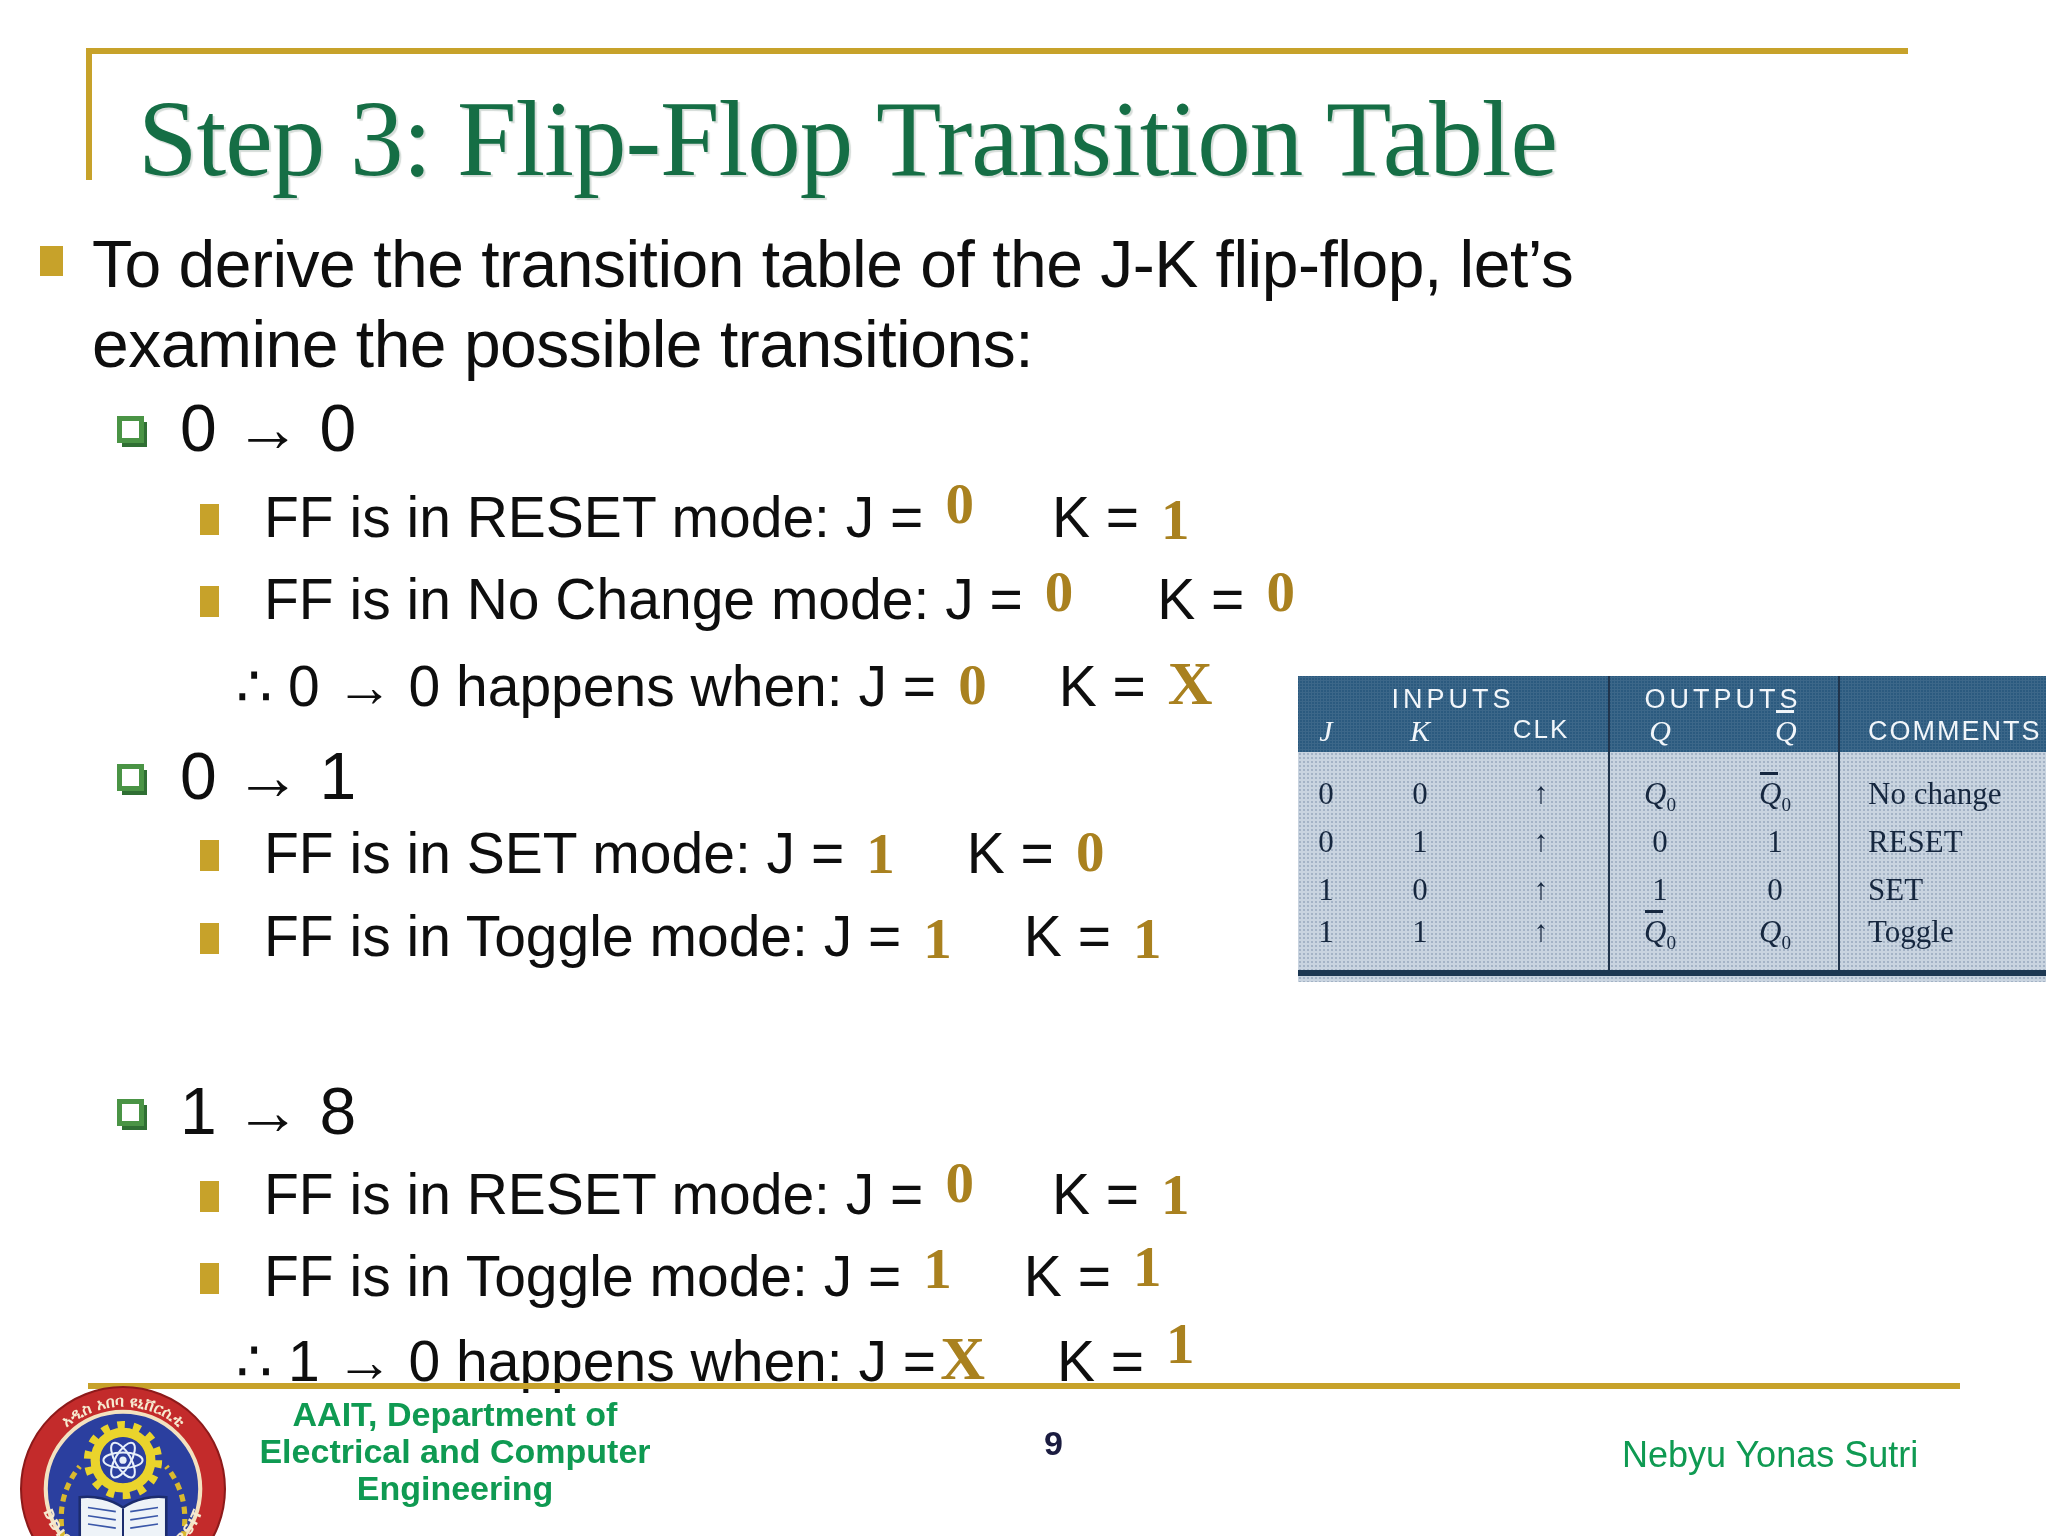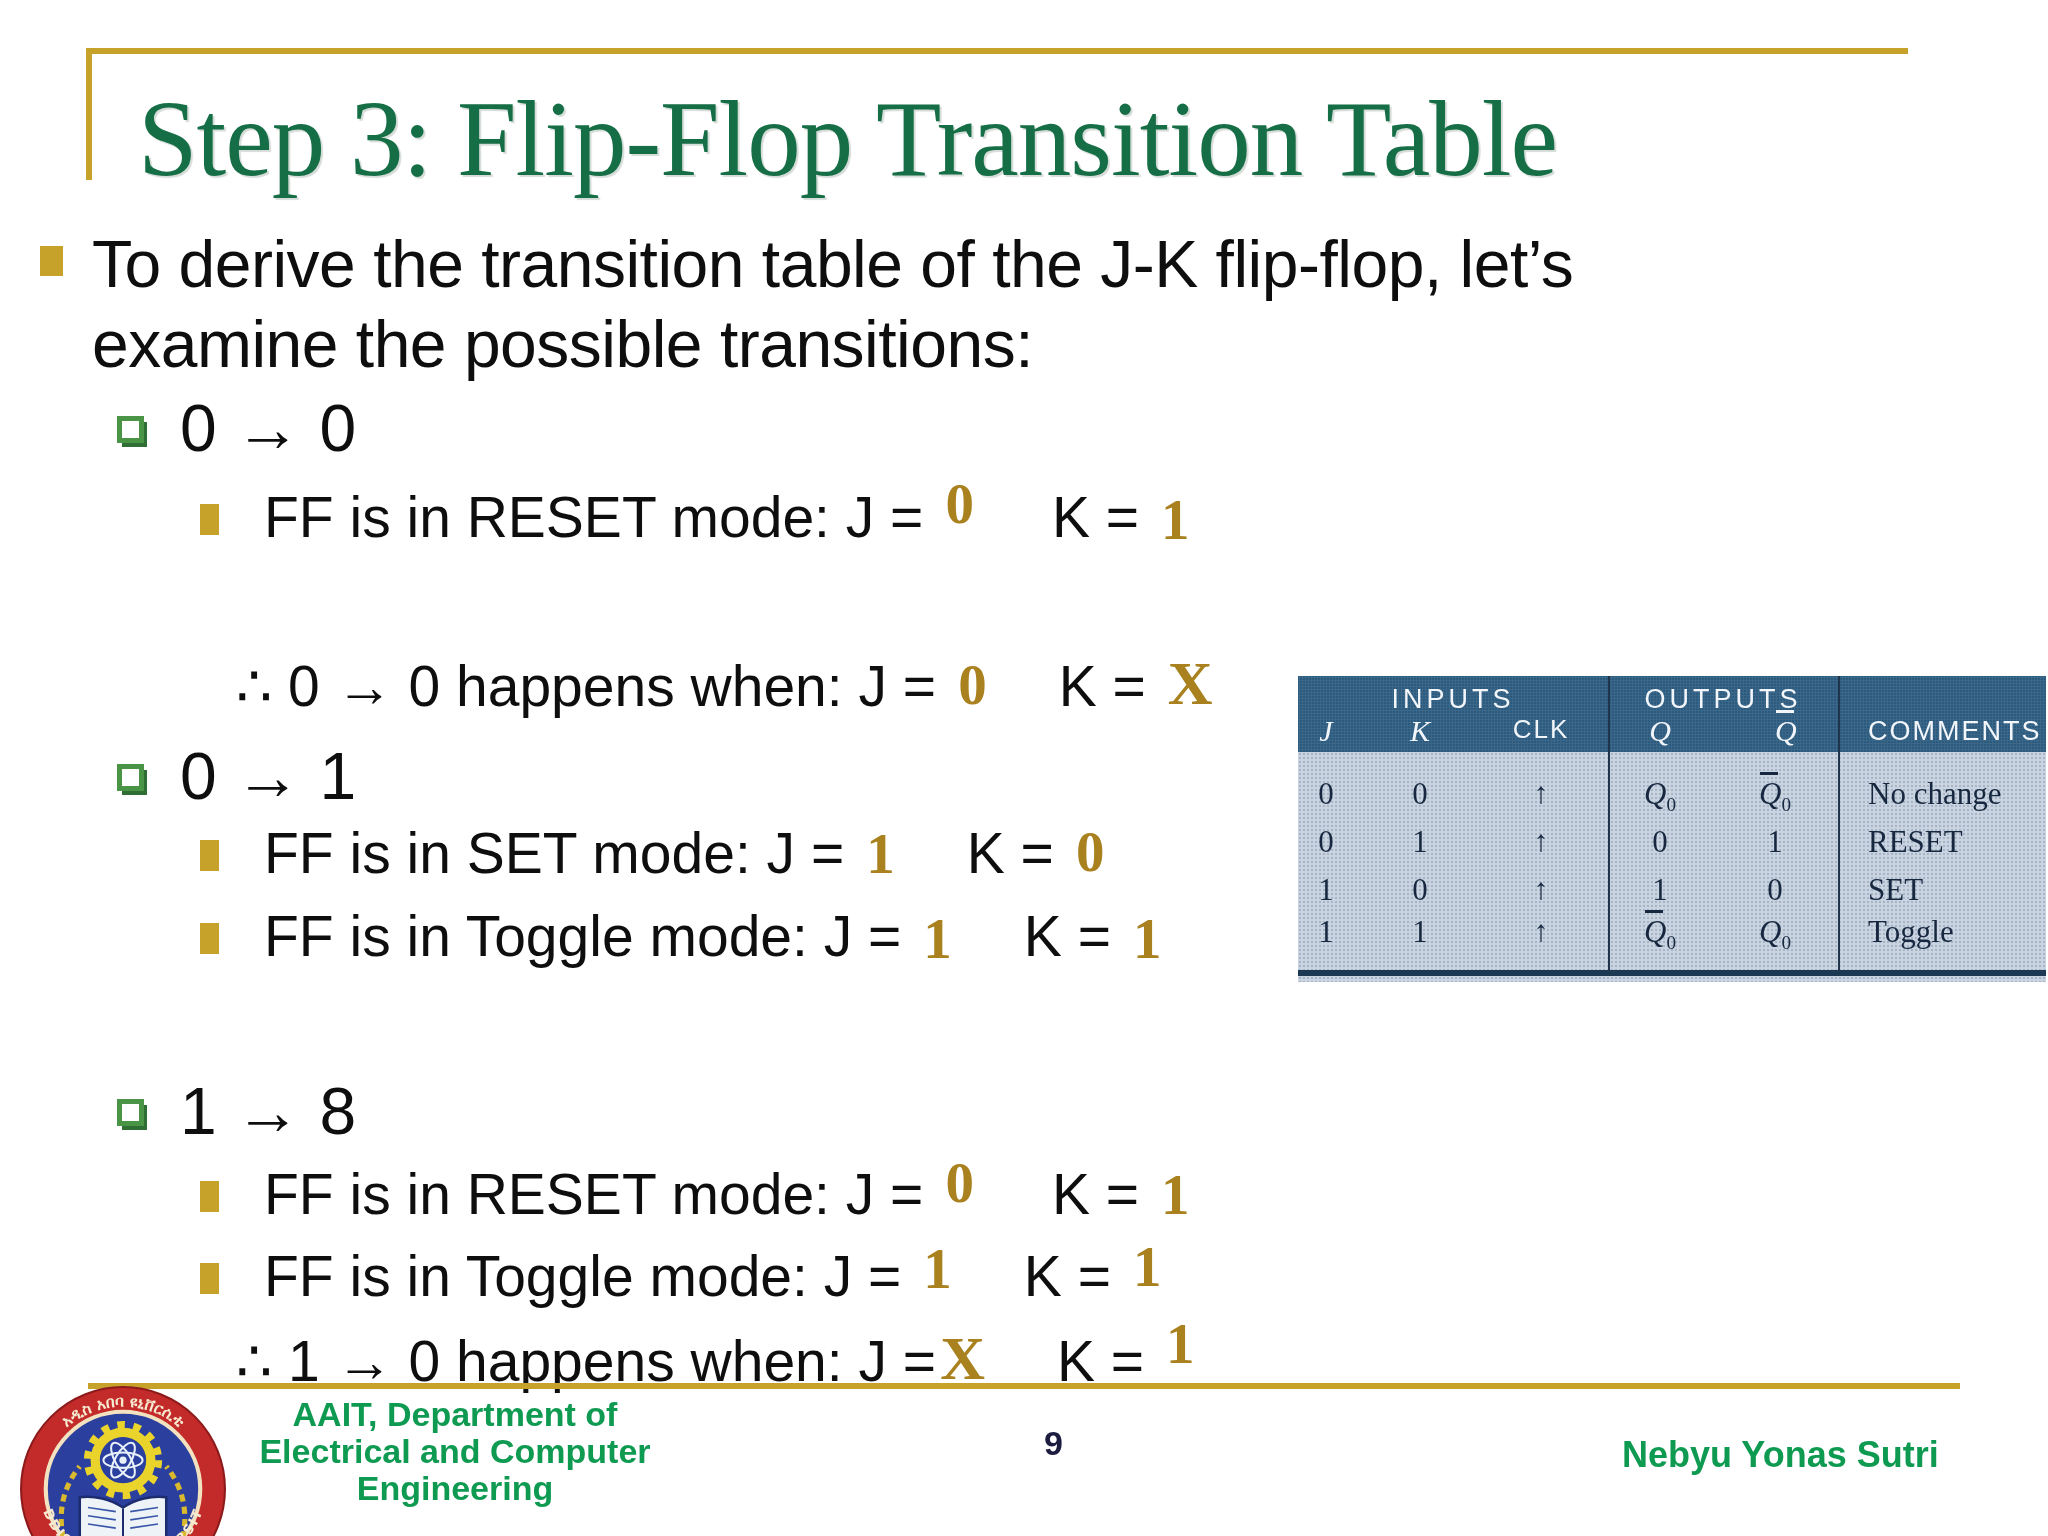--- a/index.html
+++ b/index.html
@@ -73,37 +73,38 @@
   .r0 .cell { top:100px; } .r1 .cell { top:148px; } .r2 .cell { top:196px; } .r3 .cell { top:238px; }
   .cj { left:28px; } .ck { left:122px; } .cclk { left:243px; } .cq { left:362px; } .cqb { left:477px; }
   
   .footer-rule { position:absolute; left:88px; top:1383px; width:1872px; height:6px; background:#c7a22a; }
   .logo { position:absolute; left:20px; top:1386px; width:206px; height:206px; }
   .dept {
     position:absolute; left:240px; top:1396px; width:430px; text-align:center;
     font-size:34px; font-weight:bold; color:#0f9a52; line-height:37px;
   }
   .pageno { position:absolute; left:1044px; top:1424px; font-size:34px; font-weight:bold; color:#1b1c40; }
-  .author { position:absolute; left:1622px; top:1434px; font-size:36px; font-weight:bold; color:#0f9a52; }
+  .author { position:absolute; left:1622px; top:1434px; font-size:36px; font-weight:normal; color:#0f9a52; }
 </style>
 </head>
 <body>
 
 <div class="slide">
 
   <div class="rule-top"></div>
   <div class="rule-left"></div>
   <div class="page-title">Step 3: Flip-Flop Transition Table</div>
 
   <div class="b1"></div>
   <div class="line intro" style="top:218px">To derive the transition table of the J-K flip-flop, let’s</div>
   <div class="line intro" style="top:298px">examine the possible transitions:</div>
 
   <div class="line h2" style="top:390px"><span class="b2"></span><span>0 → 0</span></div>
   <div class="line l3" style="top:484px"><span class="b3"></span><span>FF is in RESET mode: J =</span><span class="val" style="--dy:-14px">0</span><span class="klabel" style="--mk:78px">K =</span><span class="val" style="--dy:2px">1</span></div>
+  <div class="line l3" style="top:566px"><span class="b3"></span><span>FF is in No Change mode: J =</span><span class="val" style="--dy:-8px">0</span><span class="klabel" style="--mk:84px">K =</span><span class="val" style="--dy:-8px">0</span></div>
   <div class="line lt" style="top:650px"><span>∴ 0 → 0 happens when: J =</span><span class="val" style="--dy:-2px">0</span><span class="klabel">K =</span><span class="val vx" style="--dy:-2px">X</span></div>
 
   <div class="line h2" style="top:738px"><span class="b2"></span><span>0 → 1</span></div>
   <div class="line l3" style="top:820px"><span class="b3"></span><span>FF is in SET mode: J =</span><span class="val">1</span><span class="klabel">K =</span><span class="val" style="--dy:-2px">0</span></div>
   <div class="line l3" style="top:903px"><span class="b3"></span><span>FF is in Toggle mode: J =</span><span class="val" style="--dy:2px">1</span><span class="klabel">K =</span><span class="val" style="--dy:2px">1</span></div>
 
   <div class="line h2" style="top:1073px"><span class="b2"></span><span>1 → 8</span></div>
   <div class="line l3" style="top:1161px"><span class="b3"></span><span>FF is in RESET mode: J =</span><span class="val" style="--dy:-12px">0</span><span class="klabel" style="--mk:78px">K =</span><span class="val">1</span></div>
   <div class="line l3" style="top:1243px"><span class="b3"></span><span>FF is in Toggle mode: J =</span><span class="val" style="--dy:-8px">1</span><span class="klabel">K =</span><span class="val" style="--dy:-10px">1</span></div>
   <div class="line lt" style="top:1325px"><span>∴ 1 → 0 happens when: J =</span><span class="val vx" style="--dy:-2px; --ml:4px">X</span><span class="klabel">K =</span><span class="val" style="--dy:-18px">1</span></div>

